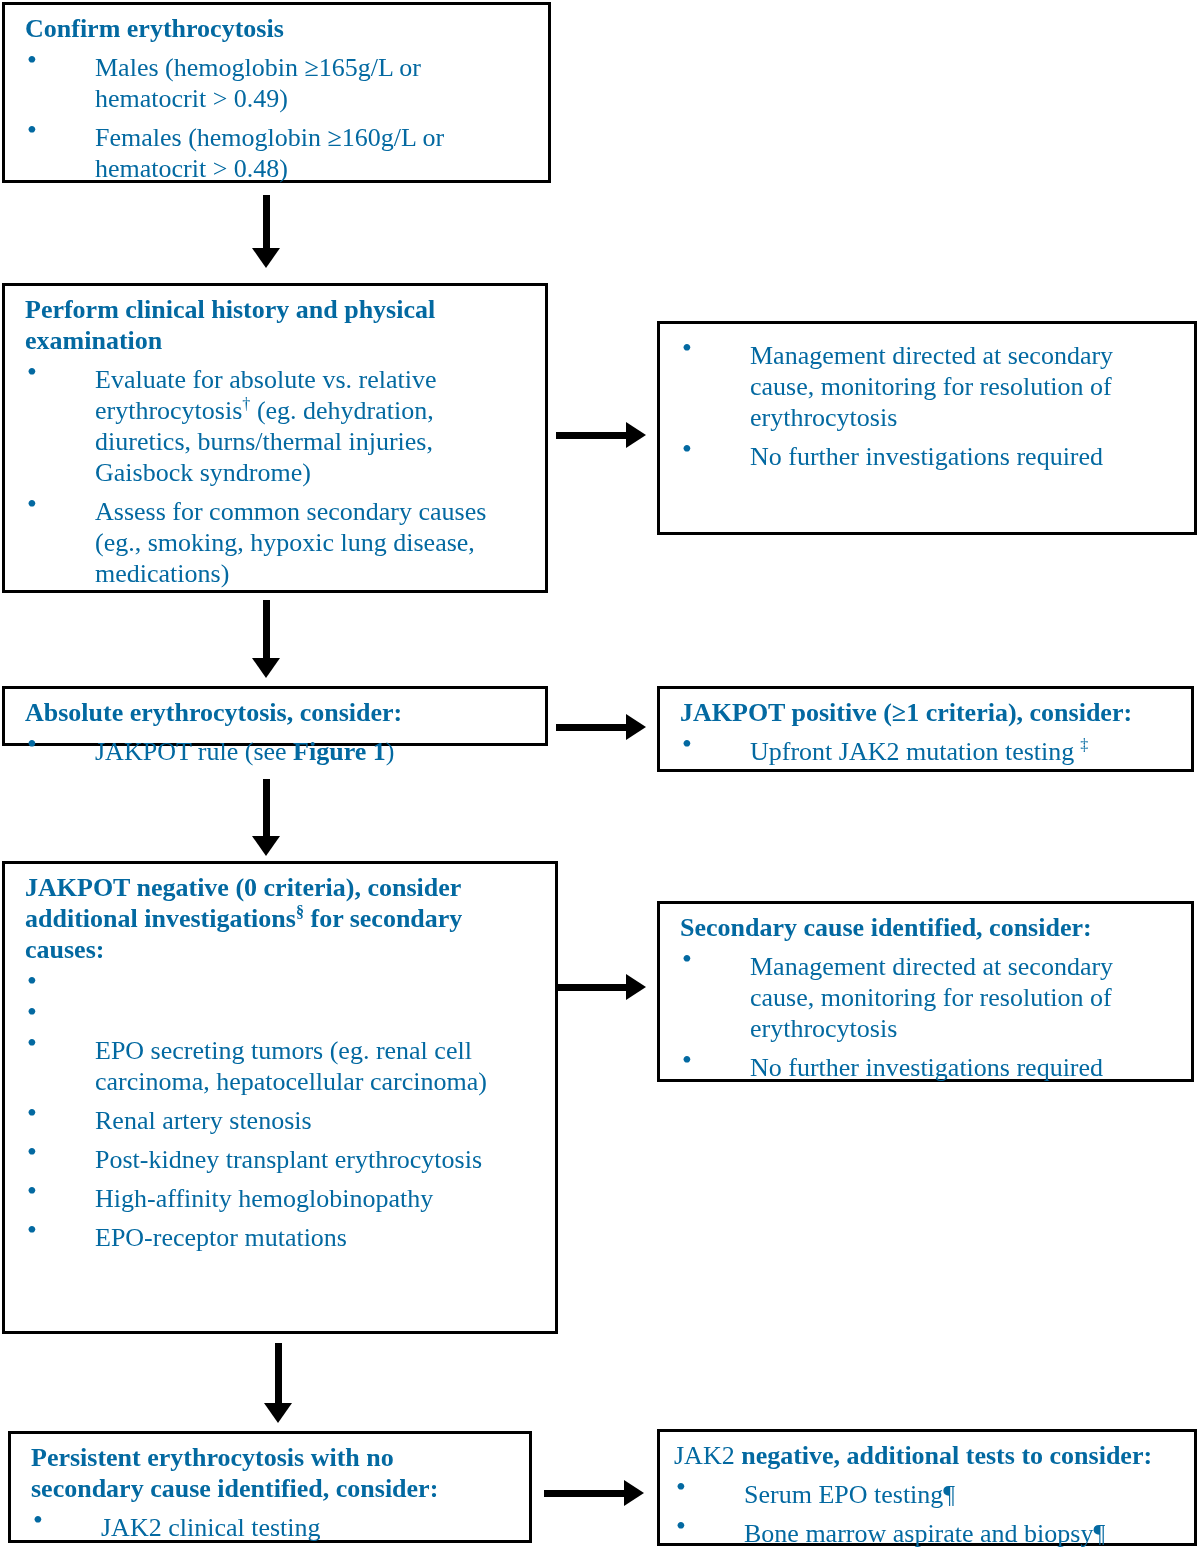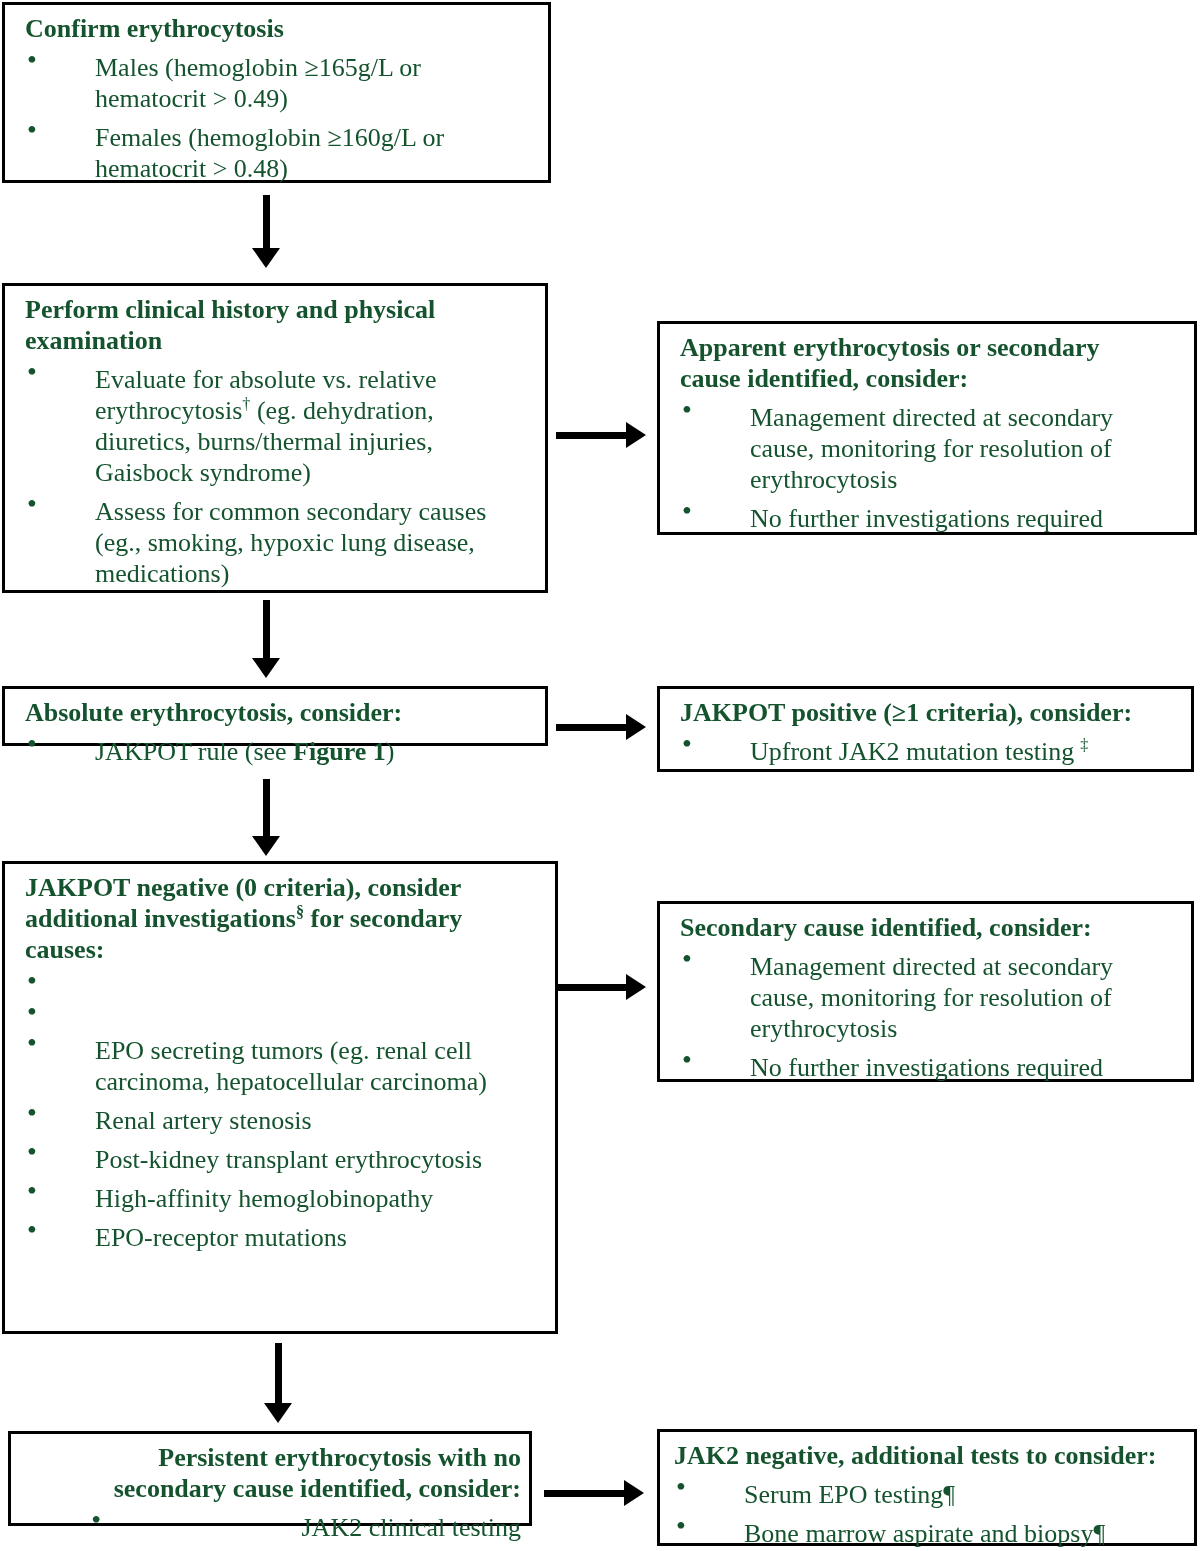--- a/index.html
+++ b/index.html
@@ -1,27 +1,27 @@
 <!DOCTYPE html>
 <html><head>
 <meta charset="utf-8">
 <style>
   html,body { margin:0; padding:0; background:#ffffff; }
   .canvas {
     position:relative; width:1200px; height:1551px; background:#ffffff;
     font-family:"Liberation Serif","DejaVu Serif",serif;
-    color:#14532d; font-size:26px; line-height:31px;
+    color:#0369a1; font-size:26px; line-height:31px;
   }
   .box {
     position:absolute; box-sizing:border-box; background:#ffffff;
     border:3px solid #000000; padding:8px 8px 6px 20px;
   }
   .box-title { font-weight:bold; white-space:pre-line; }
   .box-title span { white-space:pre-line; }
-  .plain { font-weight:bold; }
+  .plain { font-weight:normal; }
   .blist { margin:0; padding:0; list-style:none; }
   .bitem { display:flex; }
   .bullet { flex:0 0 70px; text-indent:2px; font-size:28px; }
   .btext { flex:1; white-space:pre-line;margin-top:8px; }
   .btext span { white-space:pre-line; }
   .it { }
   .bold { font-weight:bold; }
   .sup { font-size:0.62em; vertical-align:super; line-height:0; }
   .sp-l { margin-left:6px; }
   .arrow-v { position:absolute; width:28px; display:flex; flex-direction:column; align-items:center; }
@@ -76,22 +76,20 @@
       </li>
     </ul>
   </div>
 
   <div class="arrow-h" style="left:556px; top:421px; width:90px;">
     <div class="shaft-h"></div>
     <div class="head-h"></div>
   </div>
 
   <div class="box" style="left:657px; top:321px; width:540px; height:214px;">
-    <div class="box-title">Apparent erythrocytosis or secondary
-cause identified, consider:</div>
     <ul class="blist">
       <li class="bitem">
         <span class="bullet">•</span>
         <span class="btext">Management directed at secondary
 cause, monitoring for resolution of
 erythrocytosis</span>
       </li>
       <li class="bitem">
         <span class="bullet">•</span>
         <span class="btext it">No further investigations required</span>
@@ -188,21 +186,21 @@
         <span class="btext it">No further investigations required</span>
       </li>
     </ul>
   </div>
 
   <div class="arrow-v" style="left:264px; top:1343px; height:80px;">
     <div class="shaft-v"></div>
     <div class="head-v"></div>
   </div>
 
-  <div class="box" style="left:8px; top:1431px; width:524px; height:95px;text-align:right;">
+  <div class="box" style="left:8px; top:1431px; width:524px; height:112px;">
     <div class="box-title">Persistent erythrocytosis with no
 secondary cause identified, consider:</div>
     <ul class="blist">
       <li class="bitem">
         <span class="bullet">•</span>
         <span class="btext it">JAK2 clinical testing</span>
       </li>
     </ul>
   </div>
 

